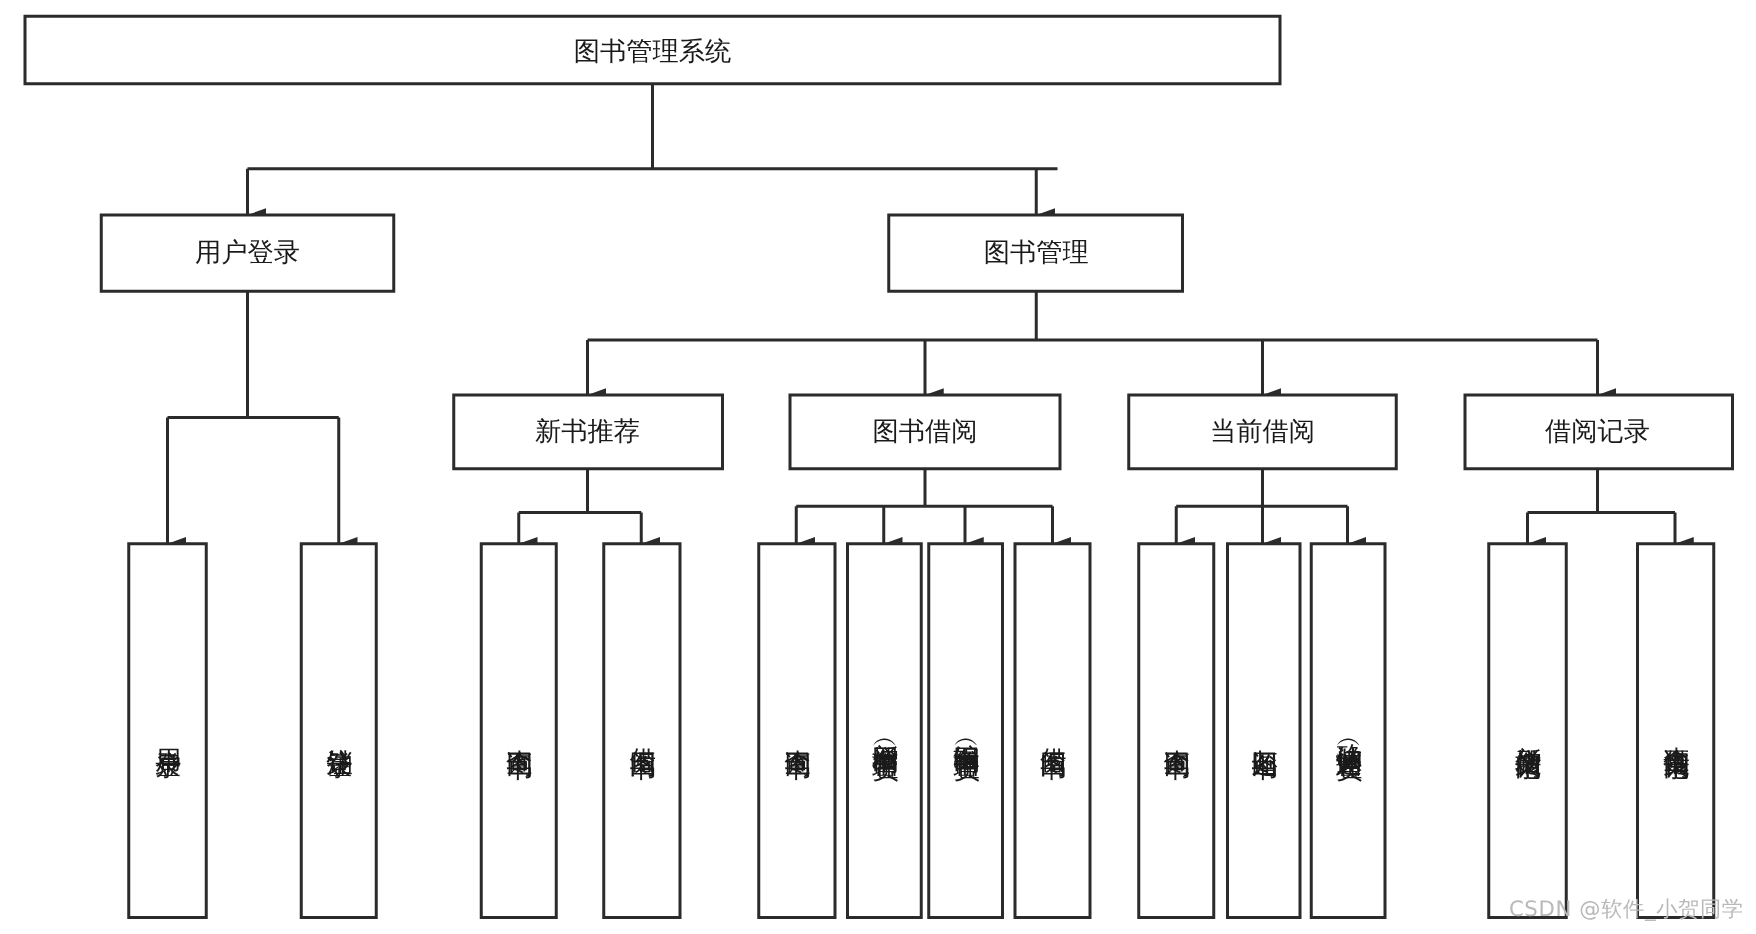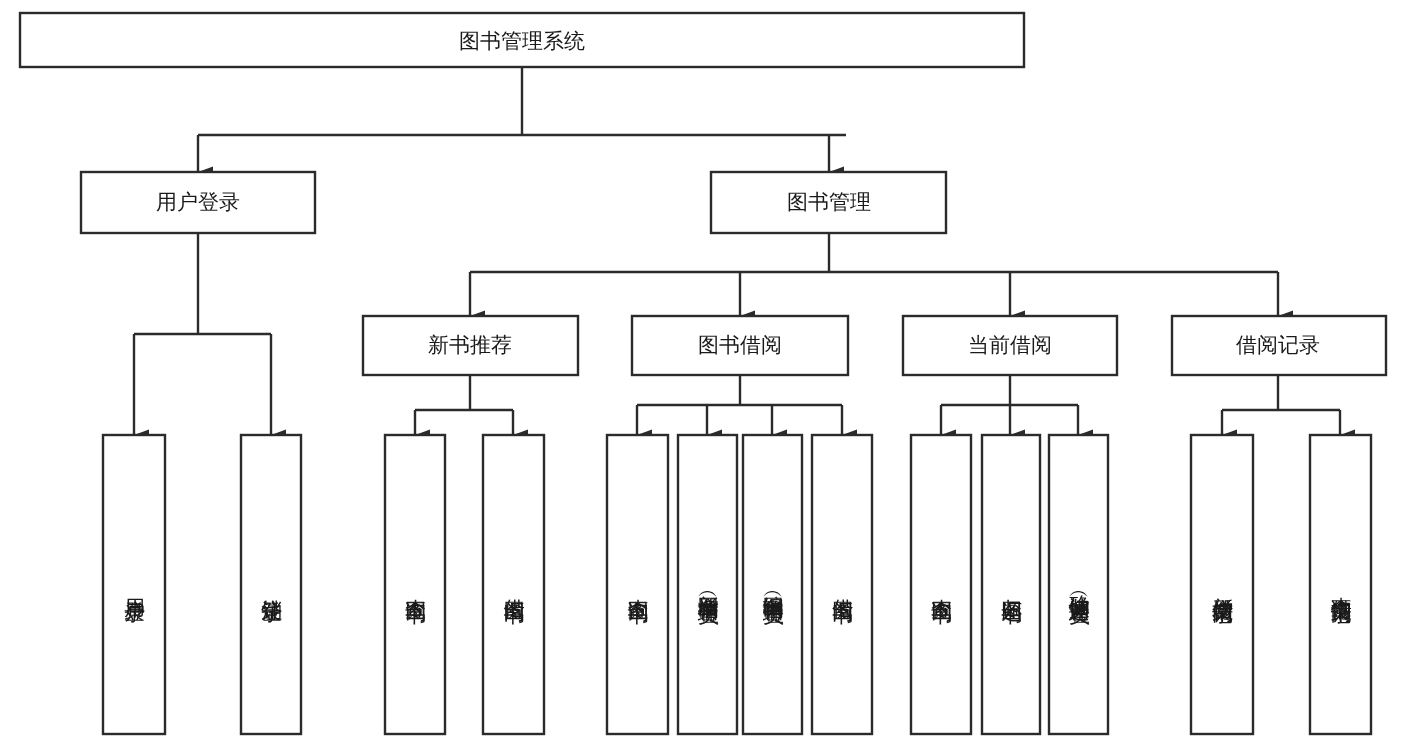--- a/index.html
+++ b/index.html
@@ -204,13 +204,14 @@
   <div class="leaf-label-wrap" style="left:743px; top:435px; width:59px;  height:299px;">编辑图书（管理员）</div>
   <div class="leaf-label-wrap" style="left:812px; top:435px; width:60px;  height:299px;">借阅图书</div>
 
   <div class="leaf-label-wrap" style="left:911px; top:435px; width:60px;  height:299px;">查询图书</div>
   <div class="leaf-label-wrap" style="left:982px; top:435px; width:58px;  height:299px;">归还图书</div>
   <div class="leaf-label-wrap" style="left:1049px; top:435px; width:59px; height:299px;">确认归还（管理员）</div>
 
   <div class="leaf-label-wrap" style="left:1191px; top:435px; width:62px; height:299px;">新增借阅记录</div>
   <div class="leaf-label-wrap" style="left:1310px; top:435px; width:61px; height:299px;">查询借阅记录</div>
 
+  <div class="watermark">CSDN @软件_小贺同学</div>
 </div>
 
 </body></html>

